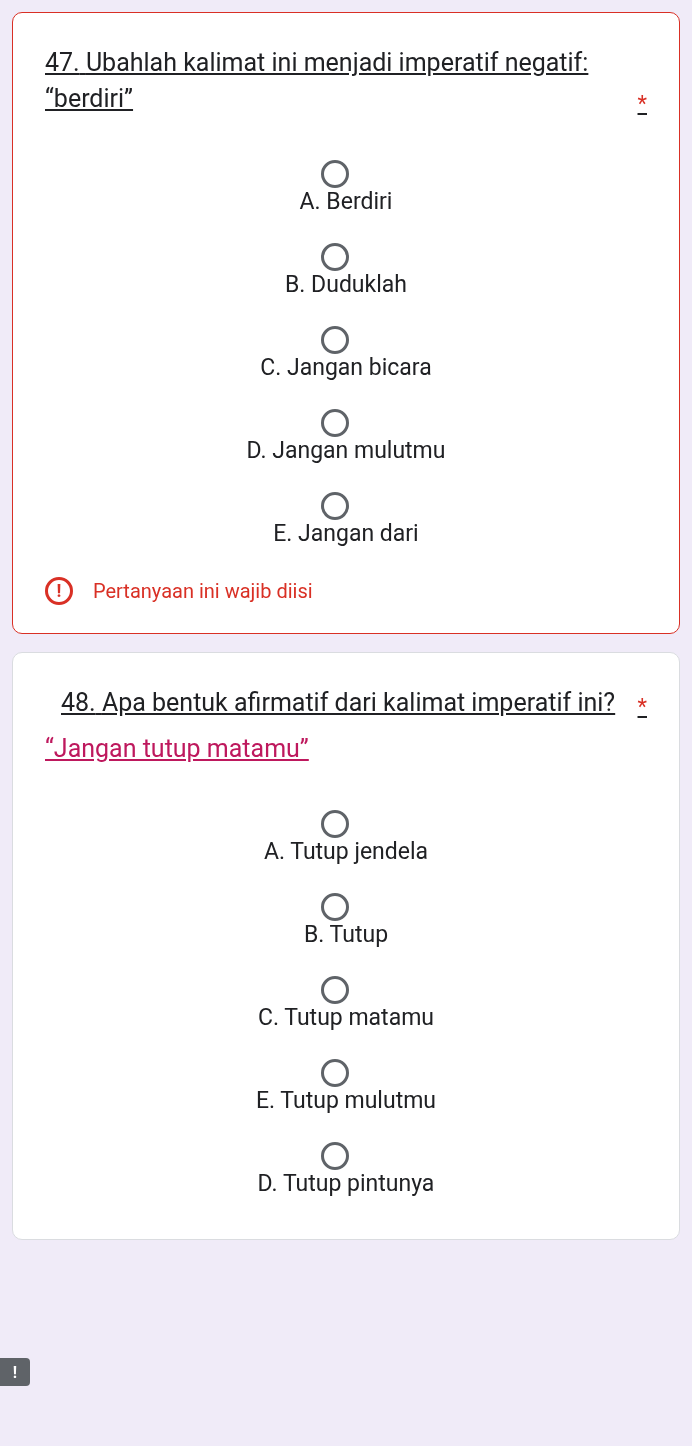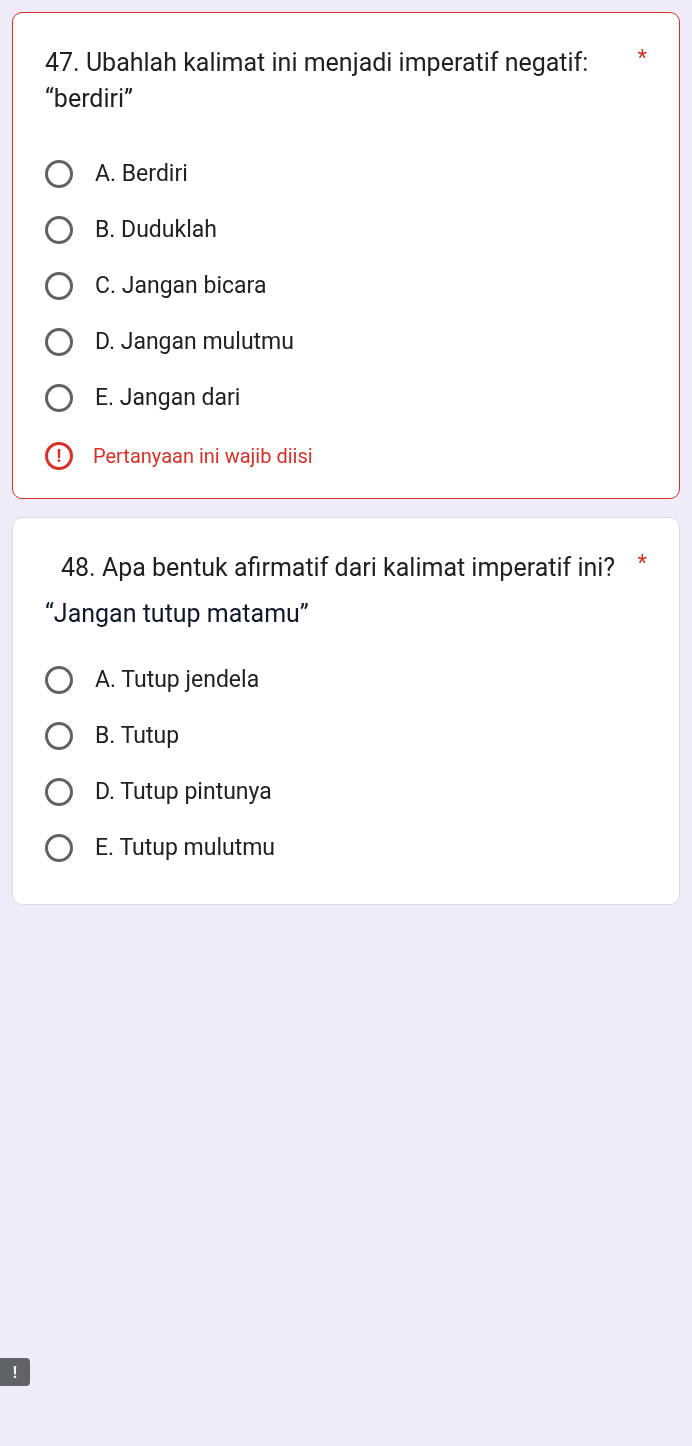--- a/index.html
+++ b/index.html
@@ -16,47 +16,50 @@
     border-radius: 10px;
     padding: 32px 32px 28px 32px;
     margin-bottom: 18px;
     border: 1px solid #dadce0;
   }
   .card.error {
     border: 1.5px solid #d93025;
   }
   .question-row {
     display: flex;
-    align-items: flex-start;
+    align-items: flex-end;
     margin-bottom: 28px;
+    text-decoration: underline;
   }
   .question-text {
     font-size: 25px;
     line-height: 1.45;
     color: #202124;
     flex: 1;
   }
   .required-star {
     color: #d93025;
     font-size: 22px;
     margin-left: 10px;
     line-height: 1.2;
   }
   .subtext {
     font-size: 25px;
     line-height: 1.45;
-    color: #0f172a;
+    color: #be185d;
     margin-top: -8px;
-    margin-bottom: 20px;
+    margin-bottom: 29px;
+    text-decoration: underline;
   }
   .option {
     display: flex;
-    align-items: flex-start;
+    align-items: center;
     padding: 14px 0;
     cursor: pointer;
+    flex-direction: column;
   }
   .radio {
     width: 28px;
     height: 28px;
     border: 3px solid #5f6368;
     border-radius: 50%;
     margin-right: 22px;
     flex-shrink: 0;
   }
   .option-label {
@@ -155,23 +158,27 @@
   <div class="option">
     <div class="radio"></div>
     <div class="option-label">A. Tutup jendela</div>
   </div>
   <div class="option">
     <div class="radio"></div>
     <div class="option-label">B. Tutup</div>
   </div>
   <div class="option">
     <div class="radio"></div>
-    <div class="option-label">D. Tutup pintunya</div>
+    <div class="option-label">C. Tutup matamu</div>
   </div>
   <div class="option">
     <div class="radio"></div>
     <div class="option-label">E. Tutup mulutmu</div>
+  </div>
+  <div class="option">
+    <div class="radio"></div>
+    <div class="option-label">D. Tutup pintunya</div>
   </div>
 </div>
 
 <div class="report-tab">
   <span>!</span>
 </div>
 
 </body></html>

